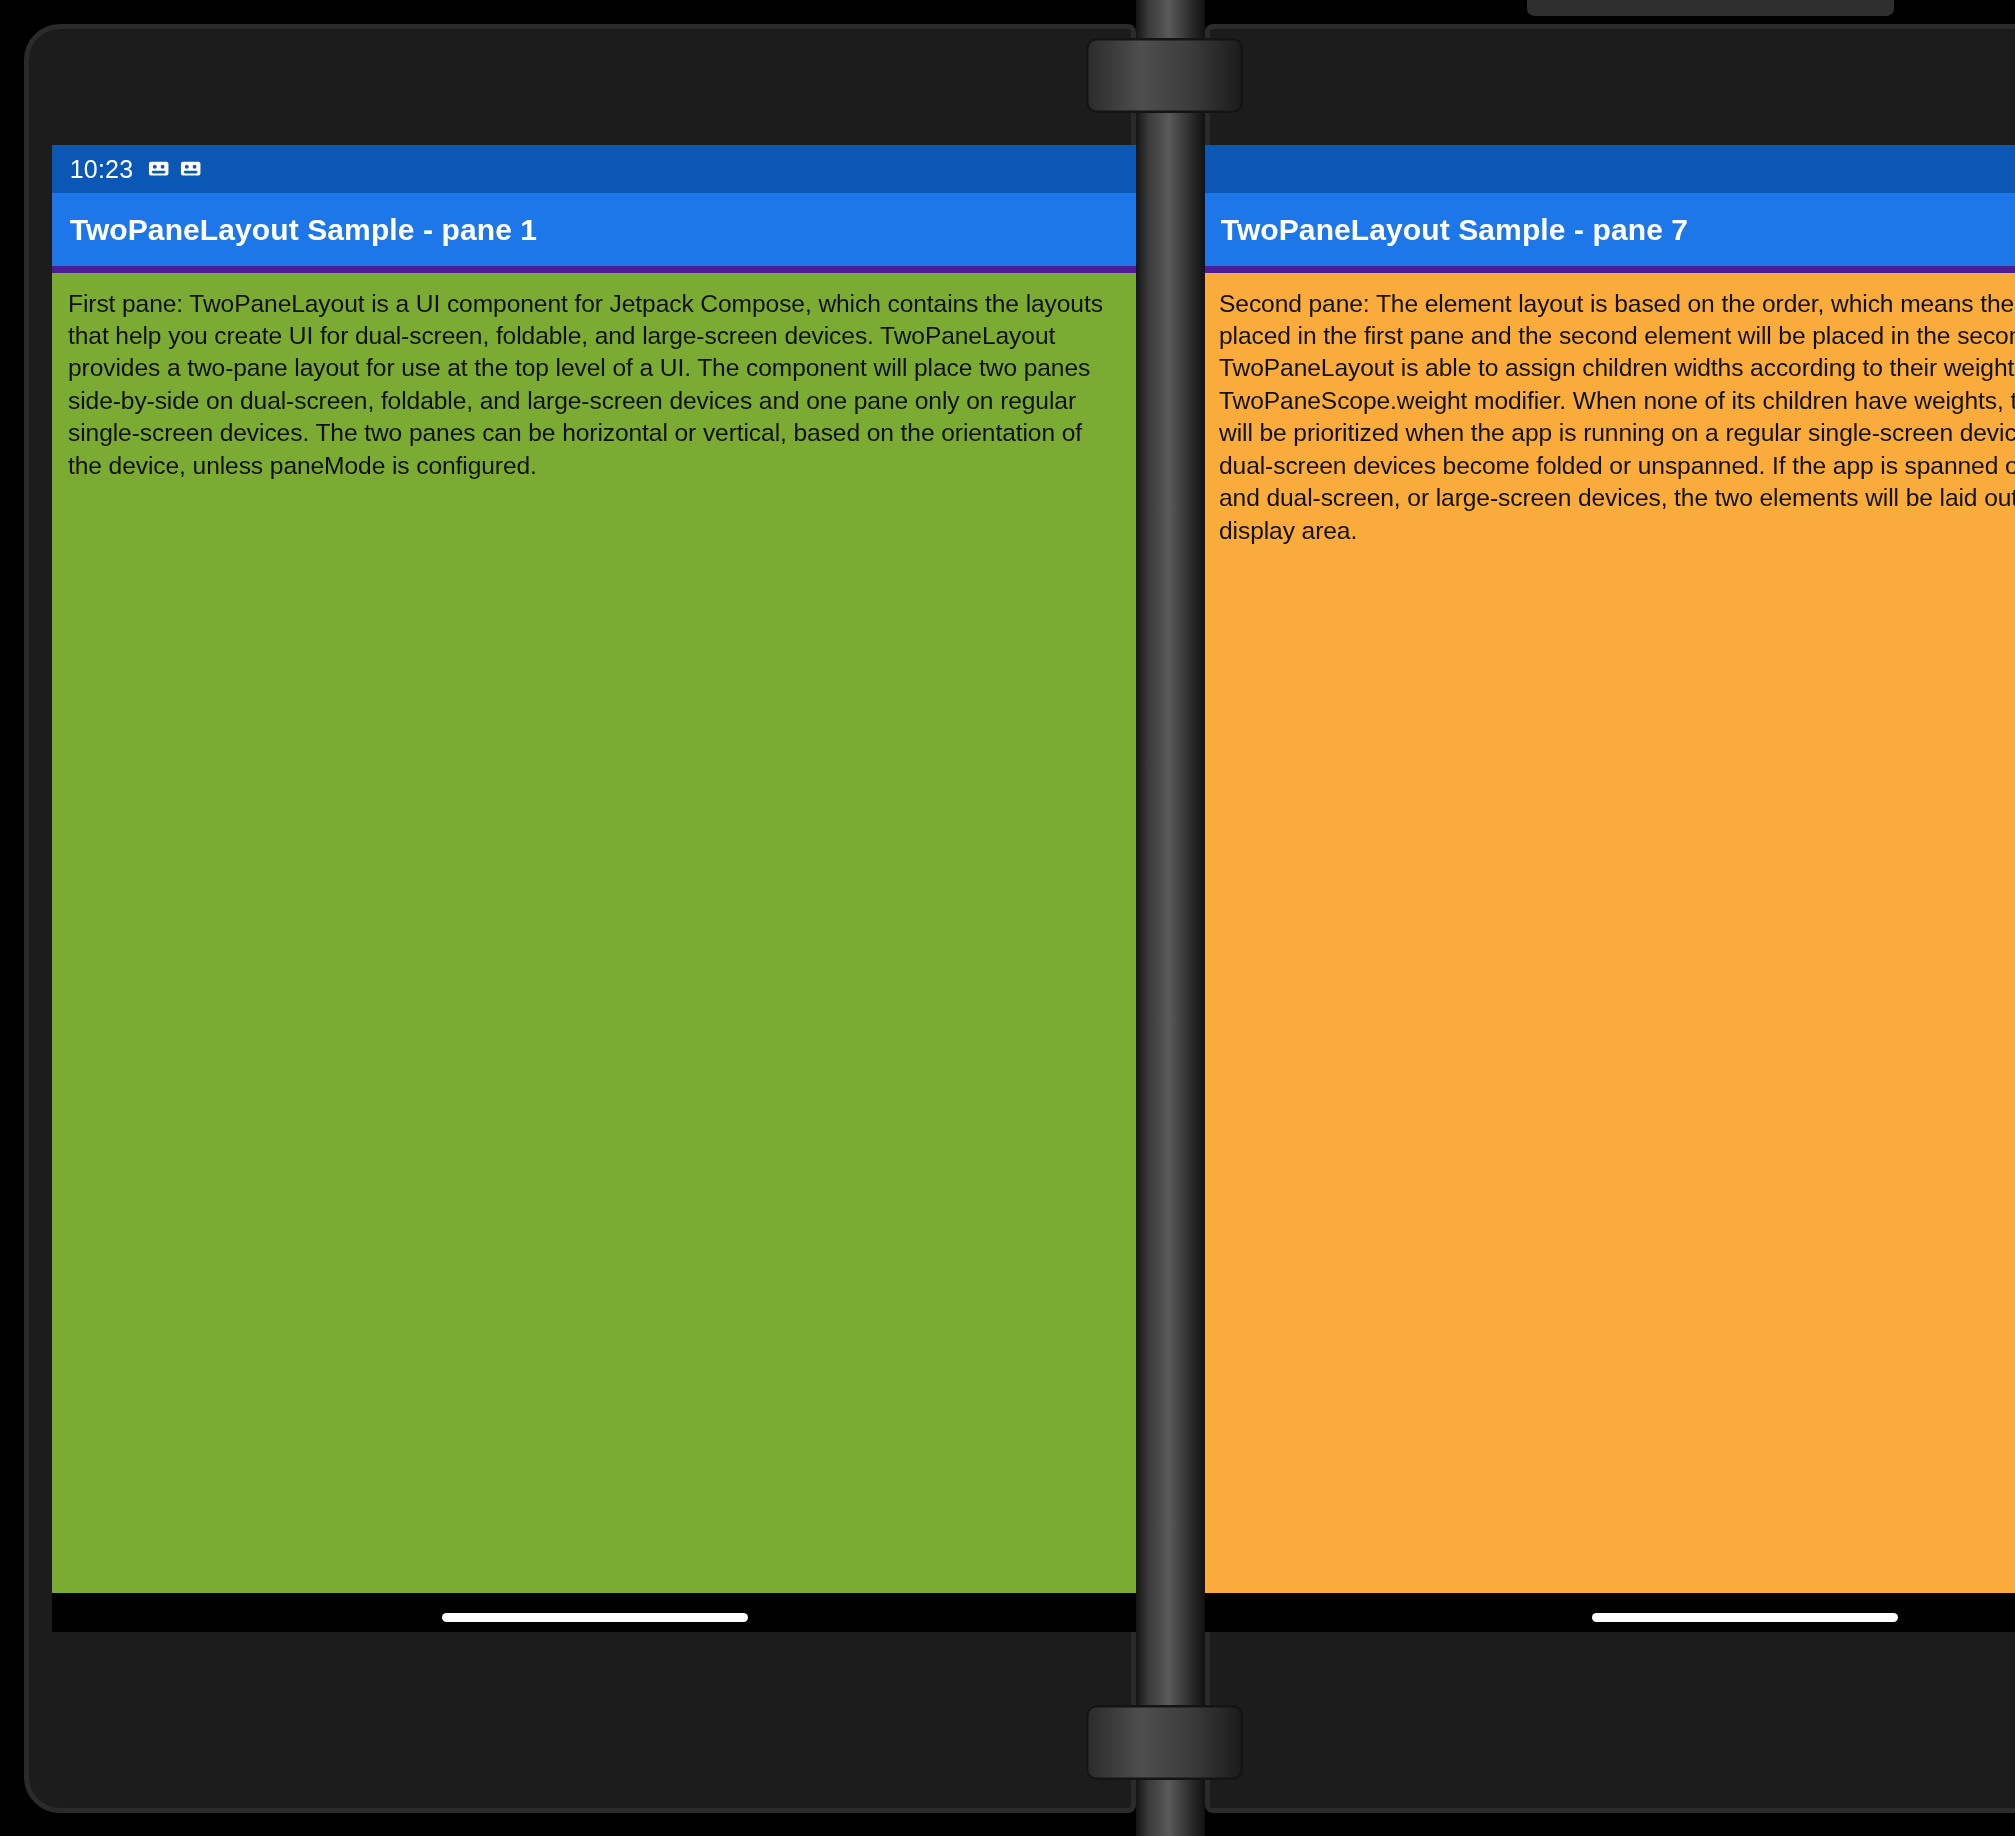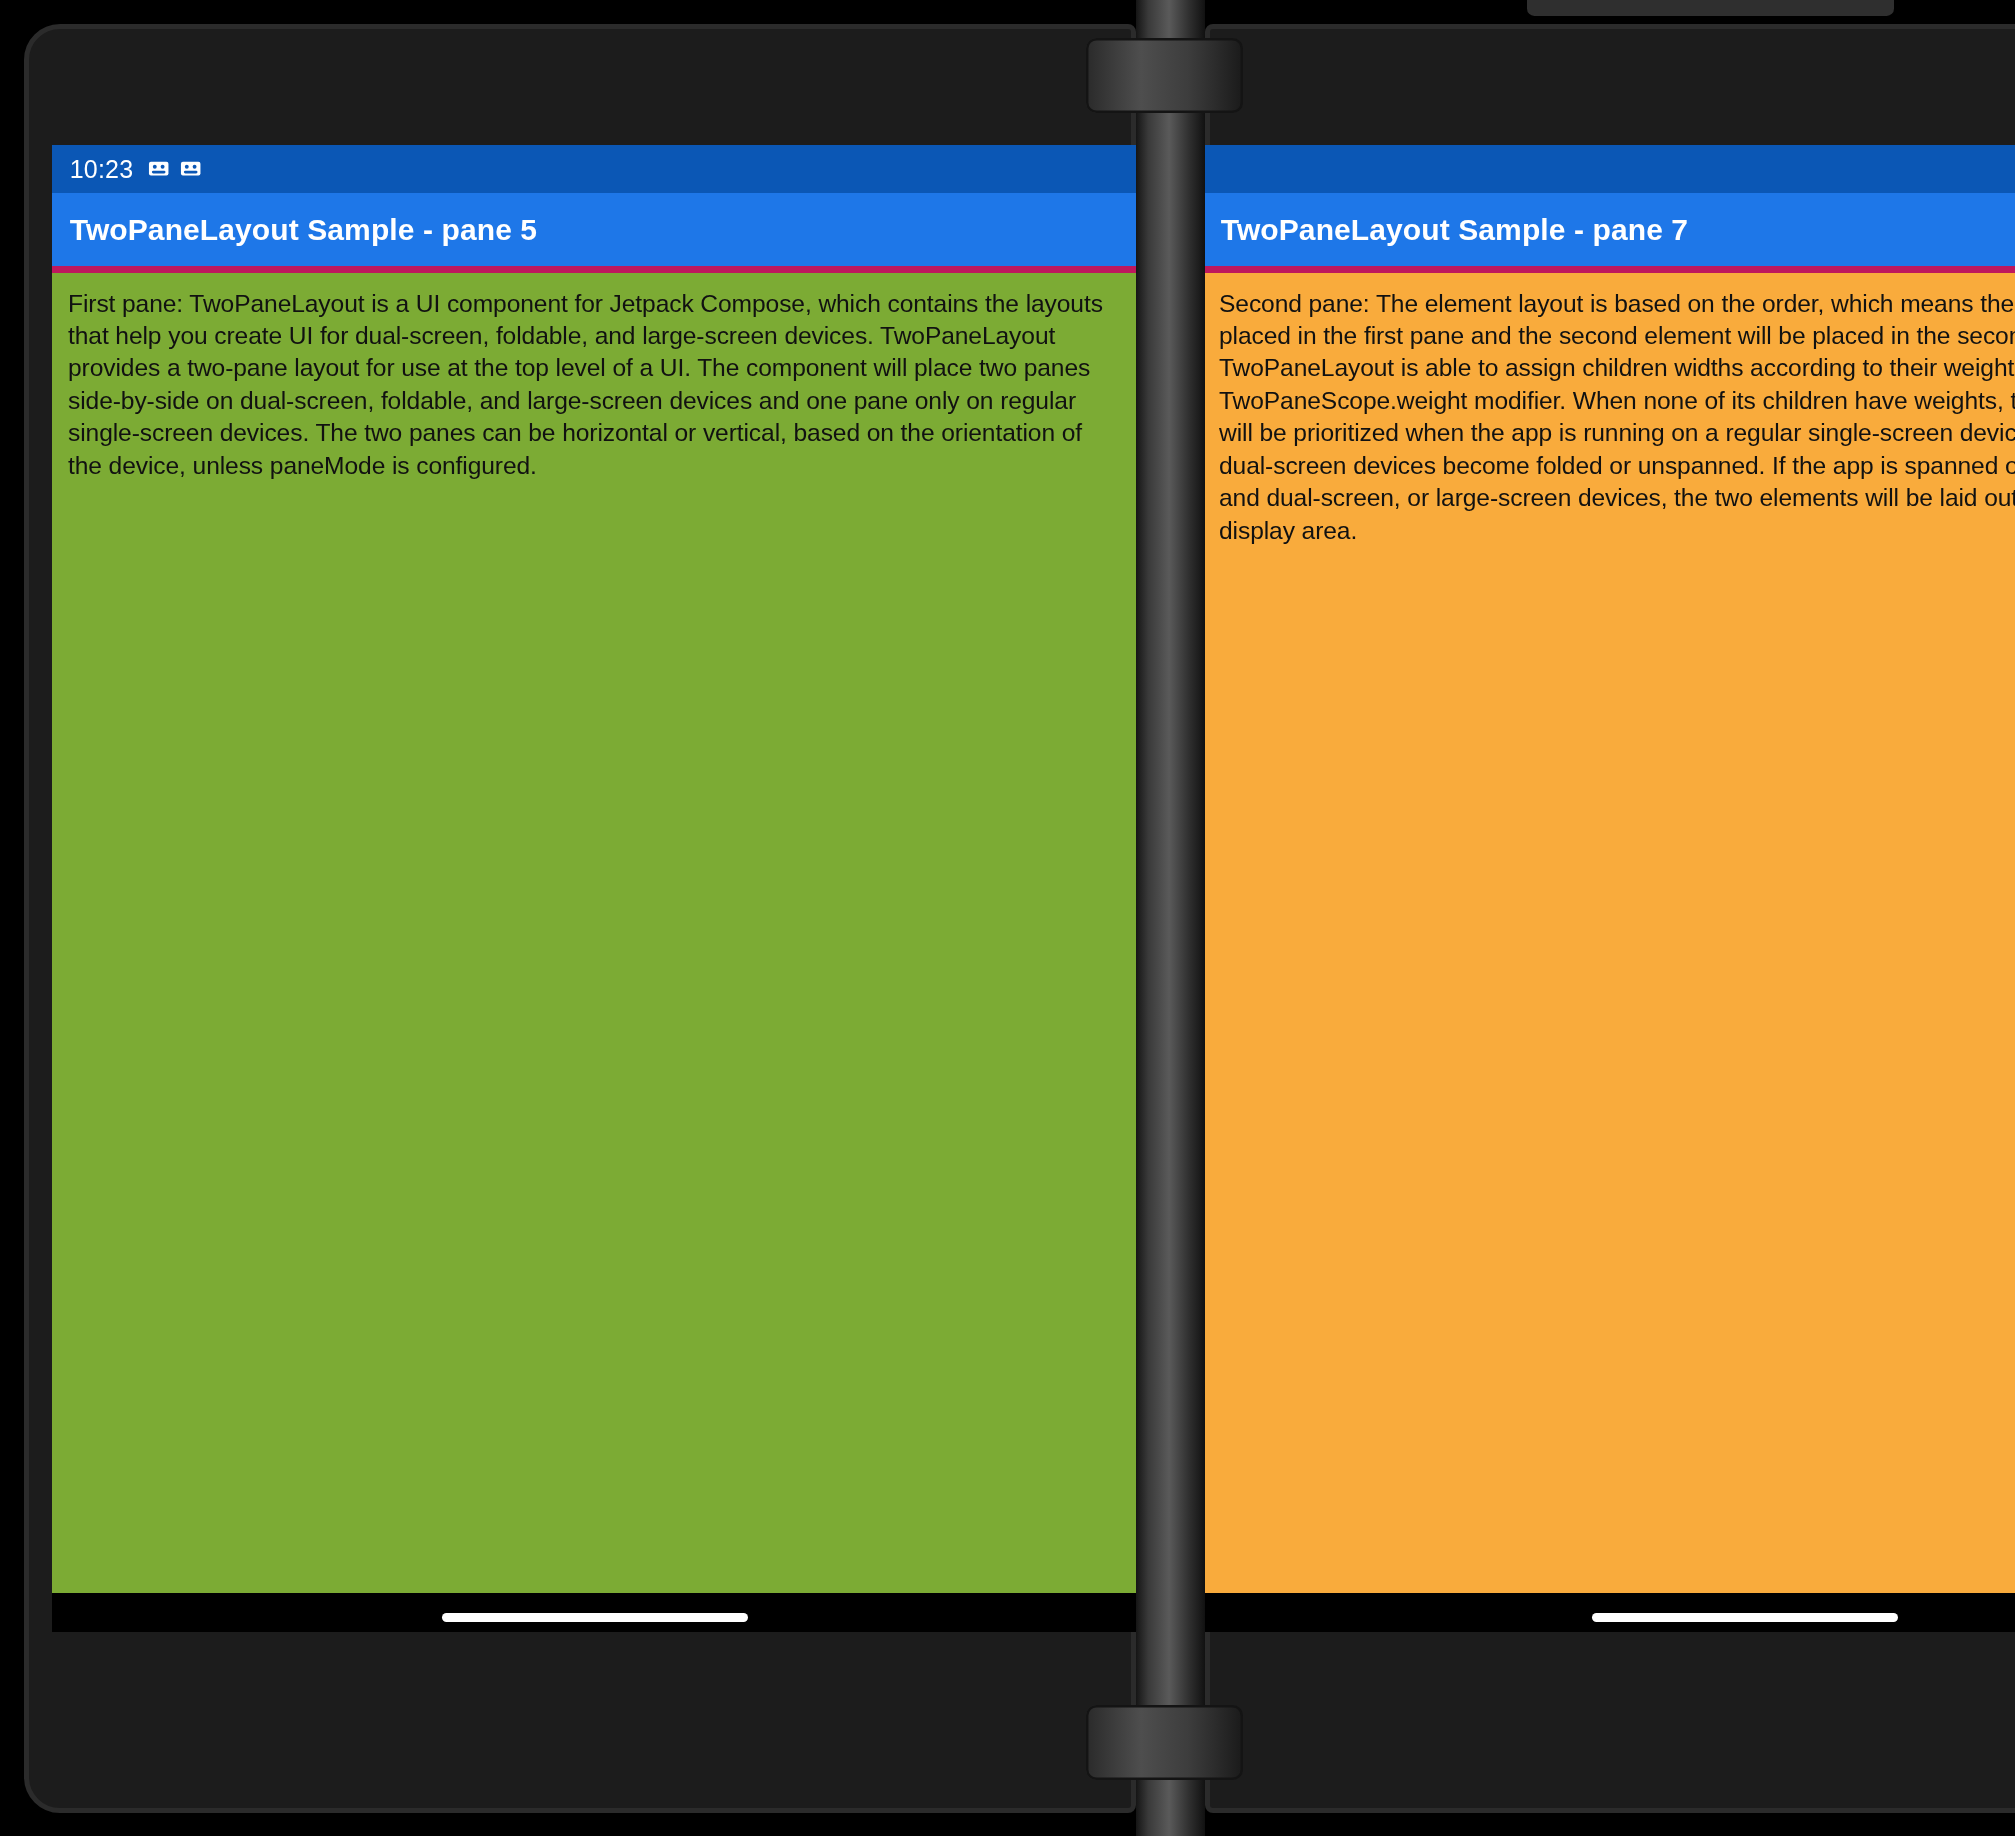--- a/index.html
+++ b/index.html
@@ -76,21 +76,21 @@
     top: 0px;
     width: 367px;
     height: 16px;
     background: #2f2f2f;
     border-radius: 0 0 7.3px 7.3px;
   }
 
   
   .screen {
     position: absolute;
-    background: #be185d;
+    background: #4c1d95;
     overflow: hidden;
   }
   #screen-left {
     left: 52px;
     top: 145px;
     width: 1086px;
     height: 1487px;
   }
   #screen-right {
     left: 1203px;
@@ -210,21 +210,21 @@
           <rect x="2" y="5" width="20" height="14" rx="2" fill="#ffffff"></rect>
           <circle cx="8" cy="10" r="2" fill="#0b57b5"></circle>
           <circle cx="16" cy="10" r="2" fill="#0b57b5"></circle>
           <rect x="5" y="14" width="14" height="3" rx="1.5" fill="#0b57b5"></rect>
         </svg>
       </div>
       <div class="status-spacer"></div>
     </div>
 
     <div class="app-bar">
-      <div class="app-bar-title">TwoPaneLayout Sample - pane 5</div>
+      <div class="app-bar-title">TwoPaneLayout Sample - pane 1</div>
     </div>
 
     <div class="pane-body" id="pane-body-left">
       <div class="pane-text">First pane: TwoPaneLayout is a UI component for Jetpack Compose, which contains the layouts that help you create UI for dual-screen, foldable, and large-screen devices. TwoPaneLayout provides a two-pane layout for use at the top level of a UI. The component will place two panes side-by-side on dual-screen, foldable, and large-screen devices and one pane only on regular single-screen devices. The two panes can be horizontal or vertical, based on the orientation of the device, unless paneMode is configured.</div>
       <div class="nav-strip">
         <div class="nav-pill"></div>
       </div>
     </div>
   </div>
 

